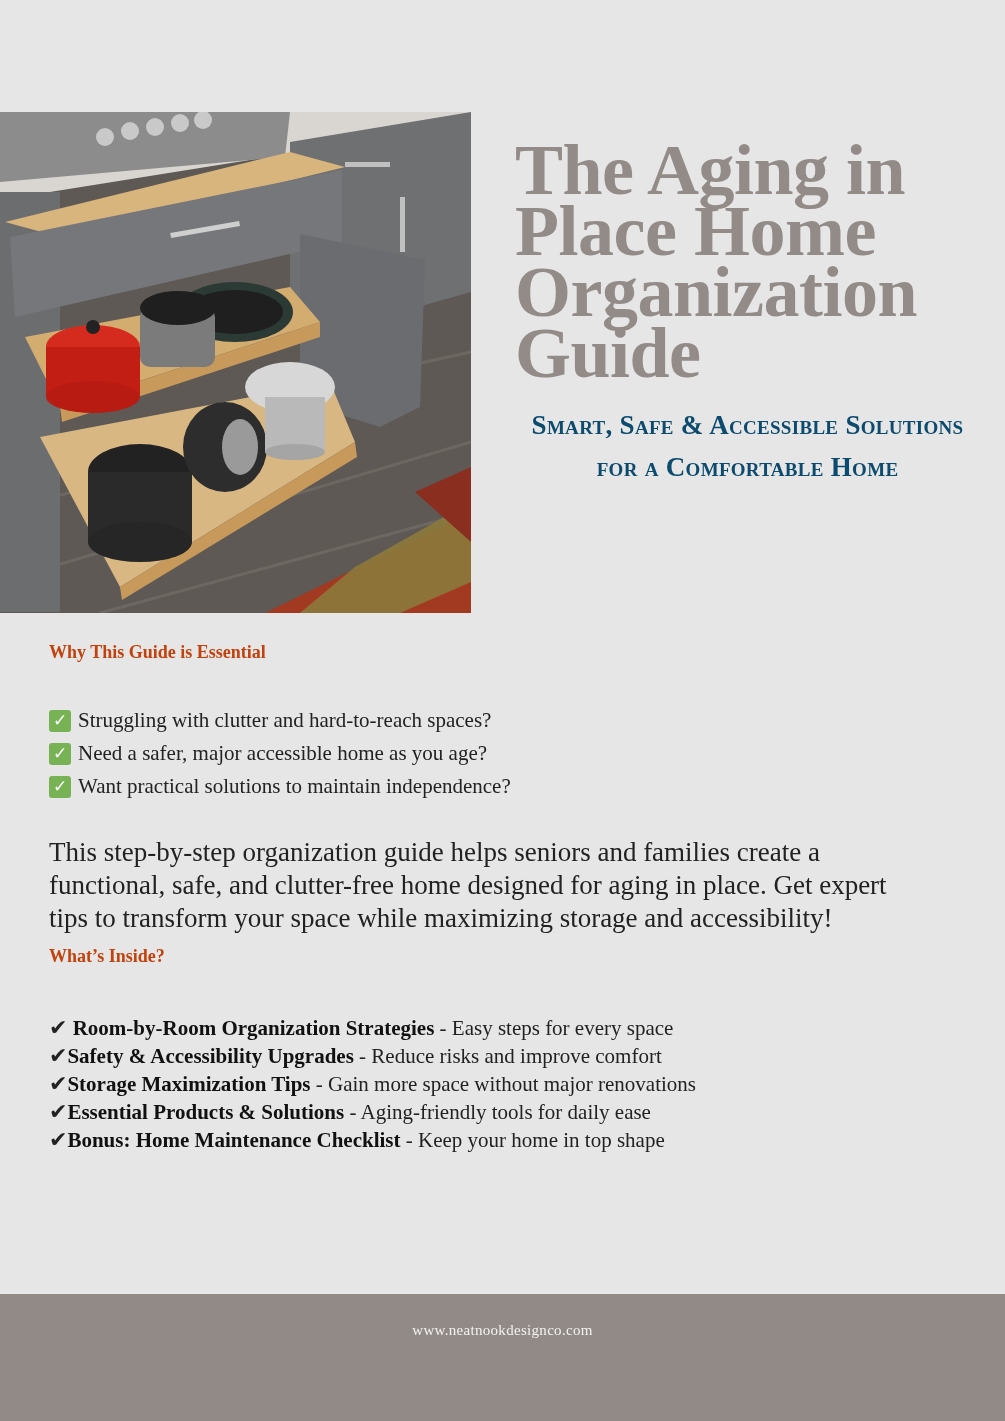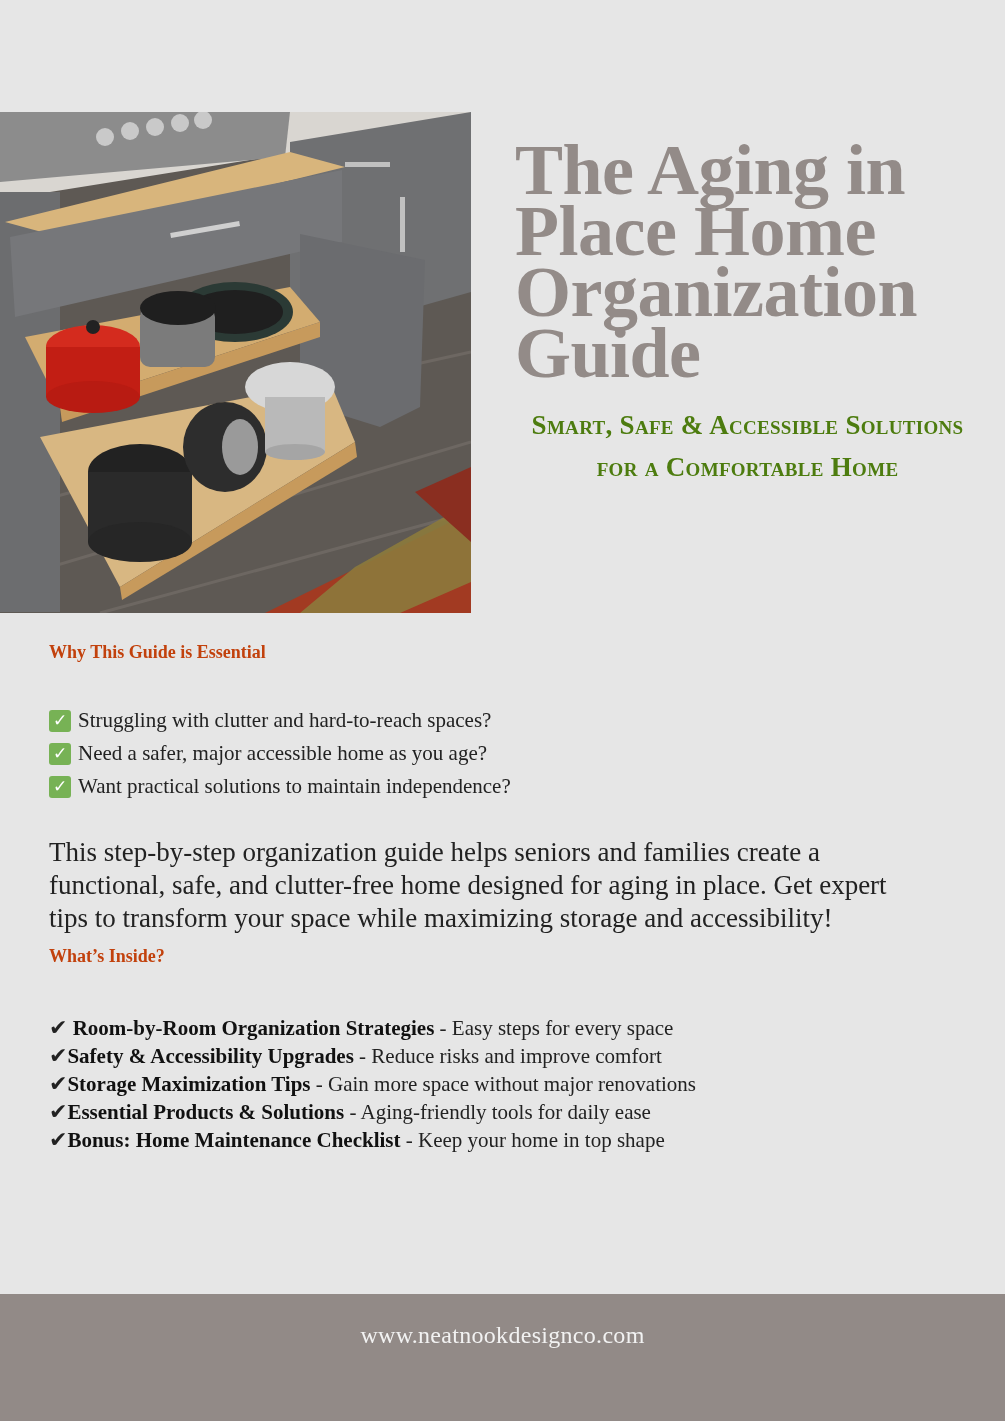--- a/index.html
+++ b/index.html
@@ -15,21 +15,21 @@
   }
   .photo svg { display: block; }
   .title {
     position: absolute; left: 515px; top: 140px; width: 480px;
     font-family: "Liberation Serif", "DejaVu Serif", serif;
     font-size: 72px; line-height: 61px; color: #938b88; font-weight: bold;
     letter-spacing: -0.5px; margin: 0;
   }
   .subtitle {
     position: absolute; left: 500px; top: 404px; width: 495px;
-    text-align: center; color: #4d7c0f;
+    text-align: center; color: #0c4a6e;
     font-family: "Liberation Serif", "DejaVu Serif", serif;
     font-variant: small-caps; font-size: 27px; line-height: 42px; font-weight: bold;
     letter-spacing: 0.3px;
   }
   .section-h {
     position: absolute; left: 49px; font-weight: bold;
     font-family: "Liberation Serif", serif; font-size: 18px; color: #c2410c;
   }
   .why-list { position: absolute; left: 49px; top: 704px; margin: 0; padding: 0; list-style: none; }
   .why-list li {
@@ -53,21 +53,21 @@
     white-space: nowrap;
   }
   .inside-list .tick { font-family: "DejaVu Sans", sans-serif; font-size: 22px; color: #222; }
   .inside-list b { color: #111; text-align: center; }
   .footer {
     position: absolute; left: 0; top: 1294px; width: 1005px; height: 127px;
     background: #928a87;
   }
   .footer-link {
     position: absolute; left: 0; right: 0; top: 1322px; text-align: center;
-    font-family: "Liberation Serif", serif; font-size: 24px; color: #f2f2f2; text-decoration: none;
+    font-family: "Liberation Serif", serif; font-size: 15px; color: #f2f2f2; text-decoration: none;
     letter-spacing: 0.3px;
   }
 </style>
 </head>
 <body>
 
 <div class="photo" role="img" aria-label="Pull-out shelves in a gray kitchen base cabinet holding pots and pans">
   <svg width="471" height="501" viewBox="0 0 471 501" xmlns="http://www.w3.org/2000/svg">
 
     <rect x="0" y="0" width="471" height="501" fill="#5e5954"></rect>

